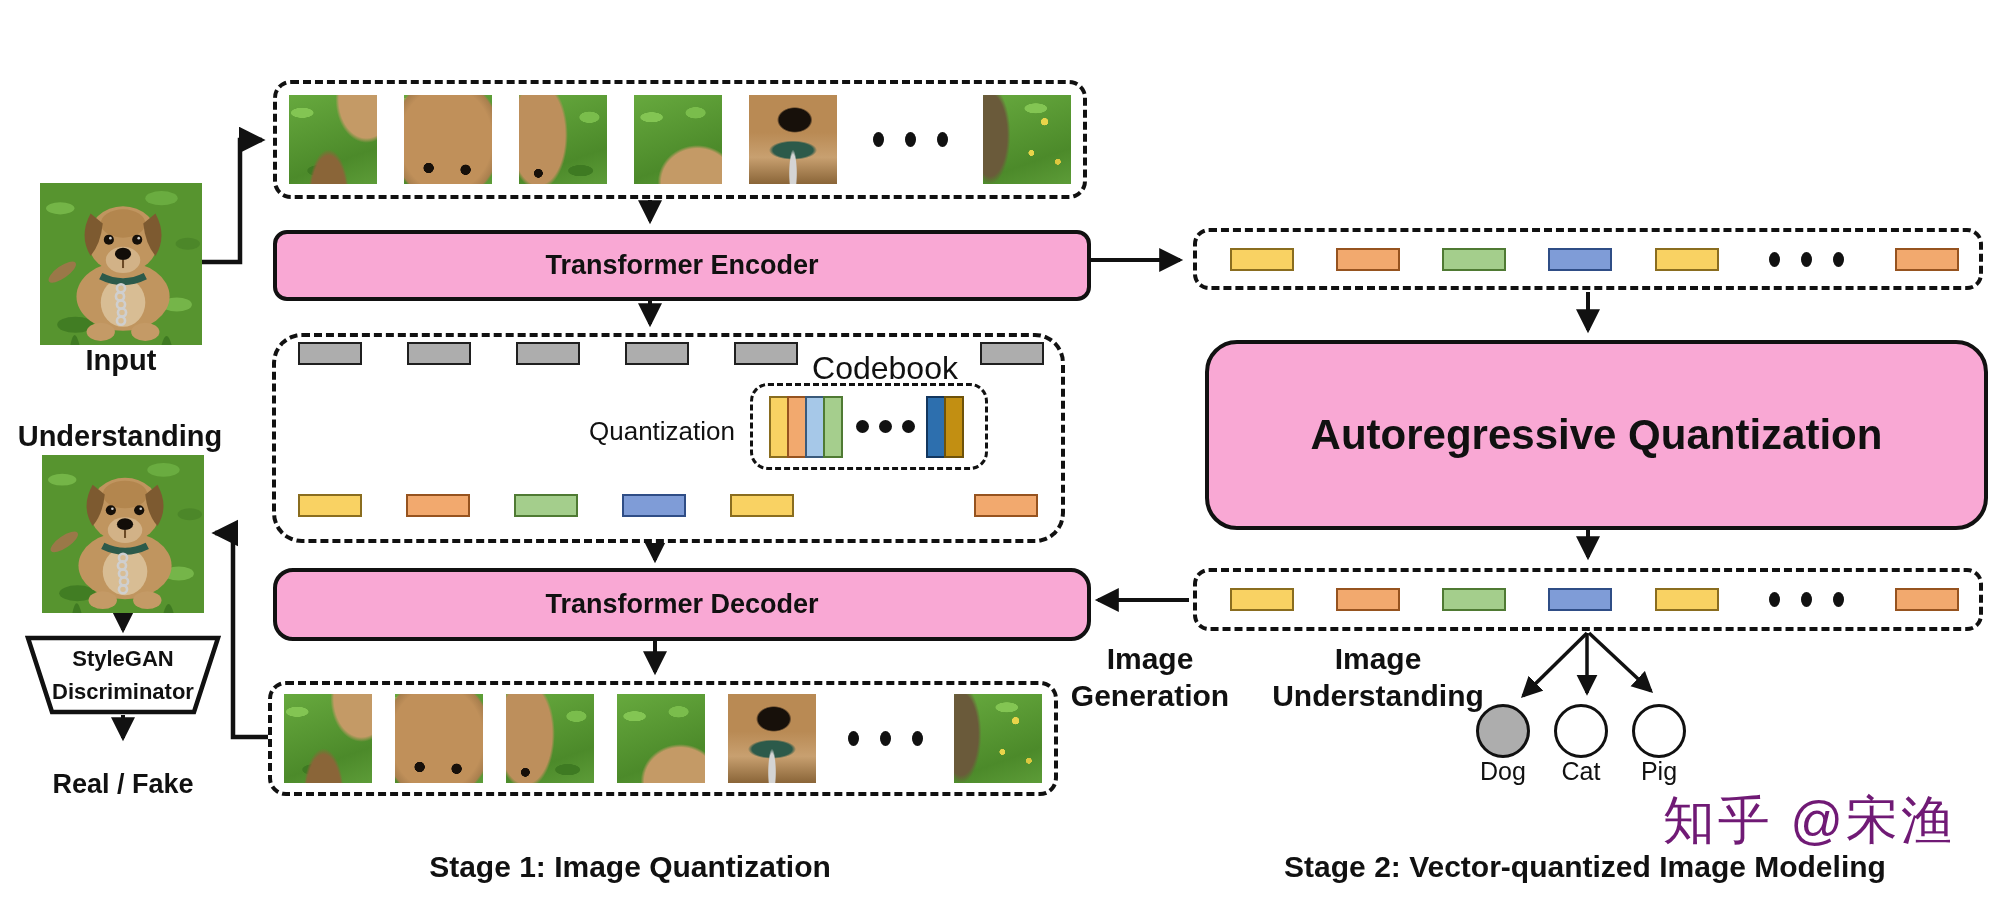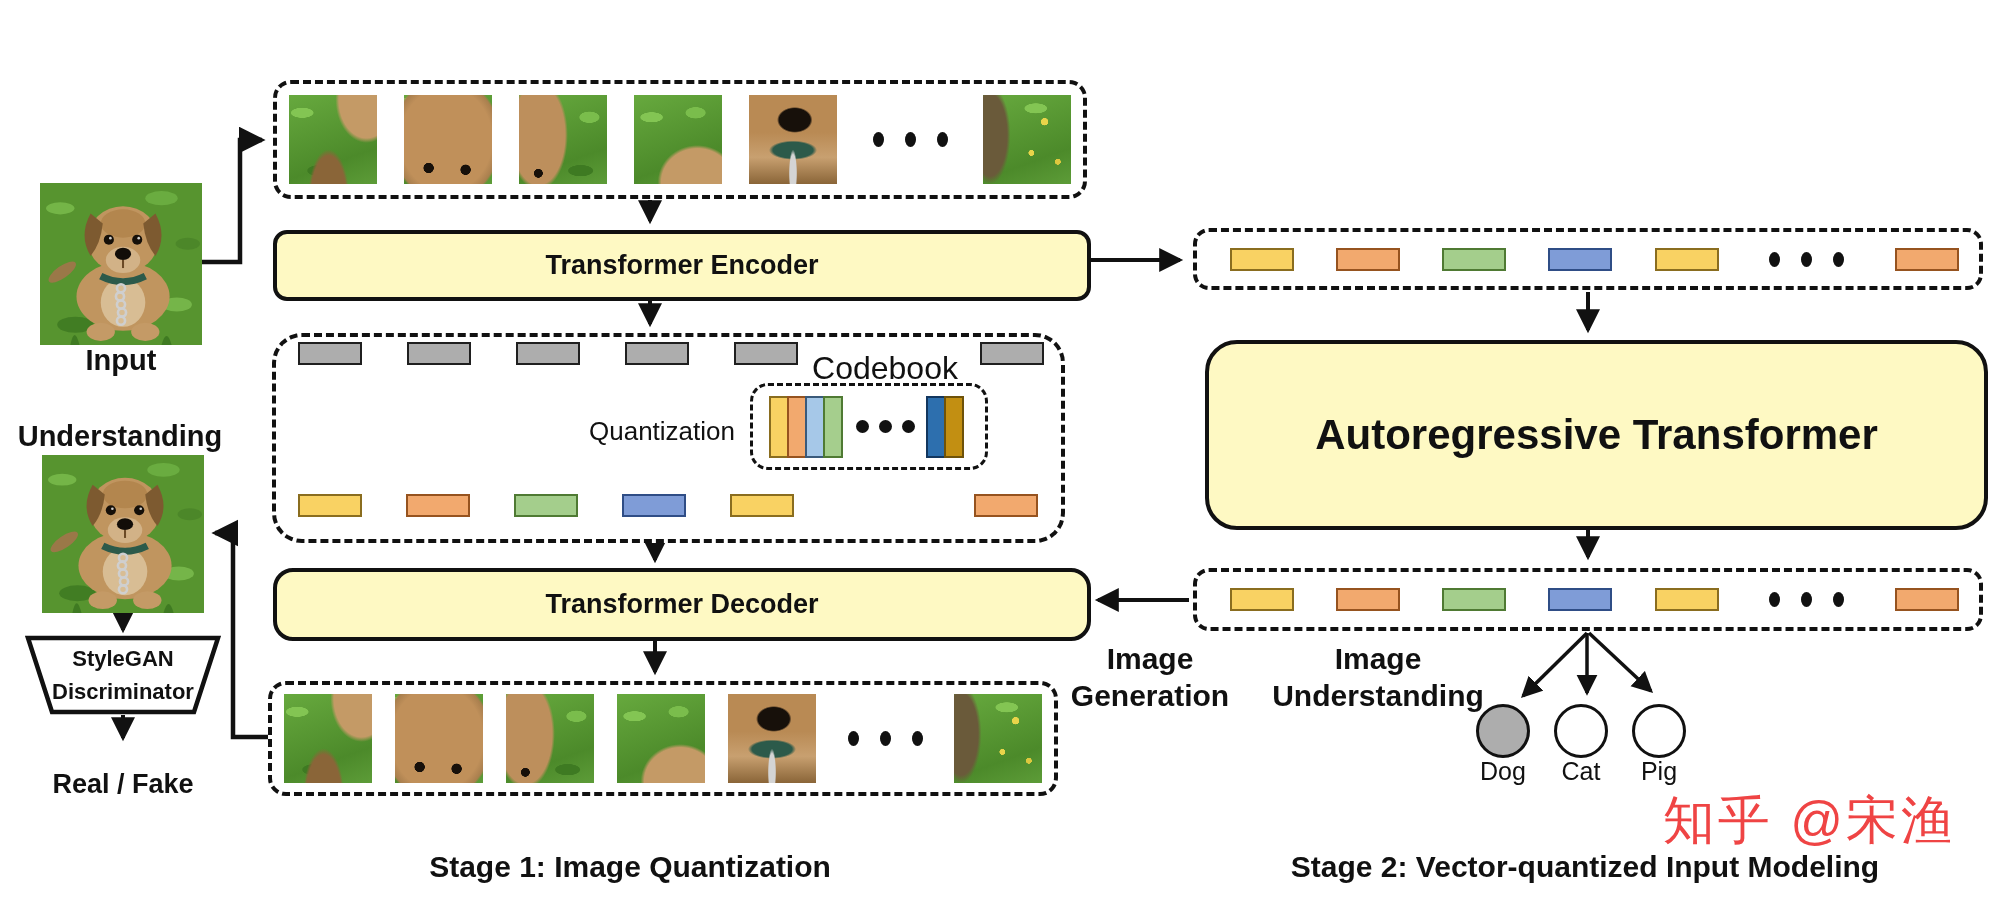--- a/index.html
+++ b/index.html
@@ -1,19 +1,19 @@
 <!DOCTYPE html>
 <html><head>
 <meta charset="utf-8">
 <style>
   html,body{margin:0;padding:0;background:#fff;}
   #canvas{position:relative;width:2000px;height:903px;background:#ffffff;overflow:hidden;
           font-family:"Liberation Sans", sans-serif;color:#111;}
   
-  .solid-box{position:absolute;border:4px solid #111;border-radius:14px;background:#fef9c3;
+  .solid-box{position:absolute;border:4px solid #111;border-radius:14px;background:#f9a8d4;
              display:flex;align-items:center;justify-content:center;}
   .box-label{font-weight:700;font-size:27px;}
   
   .dash-box{position:absolute;border:4px dashed #111;background:#fff;}
   
   .patch-row{display:flex;align-items:center;justify-content:space-between;padding:0 12px;box-sizing:border-box;}
   .patch{width:88px;height:89px;flex:0 0 auto;
     background-color:#57942f;
     background-image:
       radial-gradient(ellipse 18px 8px at 15% 20%, #83c553 0 60%, transparent 65%),
@@ -76,21 +76,21 @@
   #class-circles{position:absolute;left:1474px;top:704px;display:flex;gap:20px;}
   .class-item{display:flex;flex-direction:column;align-items:center;width:58px;}
   .class-circle{width:54px;height:54px;border-radius:50%;border:3px solid #111;background:#fff;box-sizing:border-box;}
   .class-circle.filled{background:#ADADAD;}
   .class-label{font-size:25px;font-weight:500;margin-top:-1px;}
   
   .photo{position:absolute;}
   .photo svg{display:block;width:100%;height:100%;}
   
   #watermark{position:absolute;left:1590px;top:786px;width:366px;text-align:right;
-             font-size:52px;letter-spacing:3px;color:#ef4444;font-weight:400;
+             font-size:52px;letter-spacing:3px;color:#701a75;font-weight:400;
              text-shadow:2px 2px 0 rgba(255,255,255,.85);}
   #arrow-layer{position:absolute;left:0;top:0;pointer-events:none;}
 </style>
 </head>
 <body>
 
 <div id="canvas">
 
   <svg id="arrow-layer" width="2000" height="903">
     <defs>
@@ -286,21 +286,21 @@
         <div class="dots">
           <i></i>
           <i></i>
           <i></i>
         </div>
         <div class="token" style="background: rgb(242, 169, 110); border-color: rgb(150, 83, 31);"></div>
       </div>
   </div>
 
   <div class="solid-box" style="left:1205px;top:340px;width:775px;height:182px;border-radius:32px;">
-    <span class="box-label" style="font-size:42px;">Autoregressive Transformer</span>
+    <span class="box-label" style="font-size:42px;">Autoregressive Quantization</span>
   </div>
 
   <div class="dash-box" style="left:1193px;top:568px;width:790px;height:63px;border-radius:16px;
        display:flex;align-items:center;padding:0 20px 0 33px;box-sizing:border-box;">
     <div class="token-row" style="position:static;width:100%;">
         <div class="token" style="background: rgb(249, 210, 99); border-color: rgb(138, 109, 31);"></div>
         <div class="token" style="background: rgb(242, 169, 110); border-color: rgb(150, 83, 31);"></div>
         <div class="token" style="background: rgb(164, 206, 140); border-color: rgb(79, 122, 51);"></div>
         <div class="token" style="background: rgb(127, 156, 215); border-color: rgb(47, 77, 134);"></div>
         <div class="token" style="background: rgb(249, 210, 99); border-color: rgb(138, 109, 31);"></div>
@@ -330,16 +330,16 @@
       <div class="class-item">
         <div class="class-circle"></div>
         <div class="class-label">Cat</div>
       </div>
       <div class="class-item">
         <div class="class-circle"></div>
         <div class="class-label">Pig</div>
       </div>
     </div>
 
-  <div class="lbl title" style="left:1260px;top:850px;width:650px;">Stage 2: Vector-quantized Input Modeling</div>
+  <div class="lbl title" style="left:1260px;top:850px;width:650px;">Stage 2: Vector-quantized Image Modeling</div>
 
   <div id="watermark">知乎 @宋渔</div>
 </div>
 
 </body></html>

